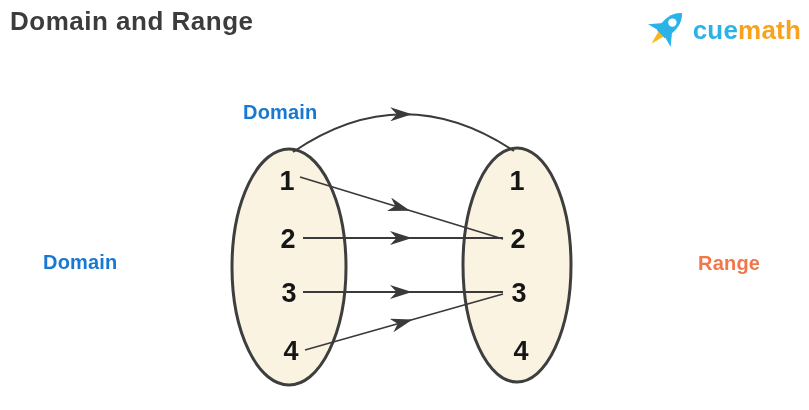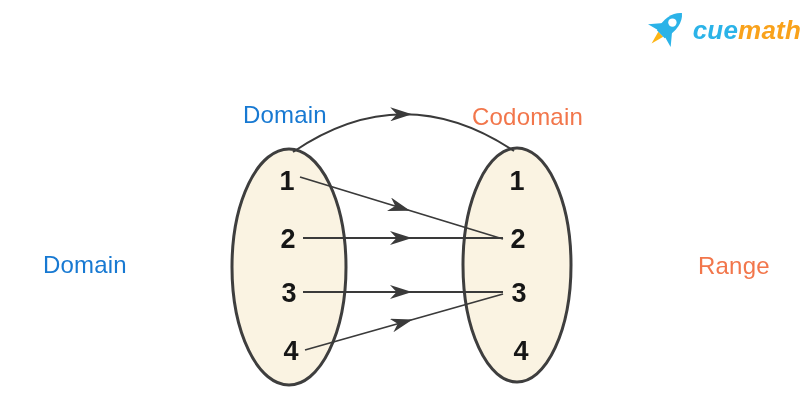--- a/index.html
+++ b/index.html
@@ -26,28 +26,27 @@
     position: absolute;
     right: 8px; top: 4px;
     display: flex;
     align-items: center;
   }
   .logo .brand {
     font-size: 26px;
     font-weight: 700;
     letter-spacing: 0.2px;
     margin-left: 4px;
-    font-style: italic;
   }
   .brand-cue { color: #2bb3e8; }
   .brand-math { color: #f9a21b; }
   .diagram-label {
     position: absolute;
-    font-size: 24px;
-    font-weight: 400;
+    font-size: 20px;
+    font-weight: 700;
     letter-spacing: 0.2px;
   }
   .lbl-blue { color: #1779d2; }
   .lbl-orange { color: #f2764b; }
   .top-domain-label { left: 243px; top: 101px; }
   .top-codomain-label { left: 472px; top: 103px; }
   .side-domain-label { left: 43px; top: 251px; }
   .side-range-label { left: 658px; top: 252px; margin-left: 40px; }
   svg.diagram {
     position: absolute;
@@ -58,20 +57,21 @@
     font-size: 27px;
     font-weight: 700;
     fill: #161616;
   }
 </style>
 </head>
 <body>
 
 <div class="stage">
 
+  <div class="page-title">Domain and Range</div>
 
   <div class="logo">
     <span>
       <svg width="48" height="48" viewBox="0 0 48 48">
         <g transform="rotate(45 24 26)">
 
           <path d="M20.5,32 L24,45 L27.5,32 Z" fill="#fdb515"></path>
 
           <path d="M18,22 L8,34 L19,31 Z" fill="#2bb3e8"></path>
           <path d="M30,22 L40,34 L29,31 Z" fill="#2bb3e8"></path>
@@ -79,21 +79,20 @@
           <path d="M24,2 C31,8 33.5,18 29.5,32 L18.5,32 C14.5,18 17,8 24,2 Z" fill="#2bb3e8"></path>
 
           <circle cx="24" cy="15.5" r="4.2" fill="#ffffff"></circle>
         </g>
       </svg>
     </span>
     <span class="brand"><span class="brand-cue">cue</span><span class="brand-math">math</span></span>
   </div>
 
   <div class="diagram-label lbl-blue top-domain-label">Domain</div>
-  <div class="diagram-label lbl-orange top-codomain-label">Codomain</div>
   <div class="diagram-label lbl-blue side-domain-label">Domain</div>
   <div class="diagram-label lbl-orange side-range-label">Range</div>
 
   <svg class="diagram" width="809" height="410" viewBox="0 0 809 410">
     <defs>
       <marker id="ah" viewBox="0 0 22 14" refX="13" refY="7" markerWidth="22" markerHeight="14" orient="auto" markerUnits="userSpaceOnUse">
         <path d="M22,7 L0,0 L6.5,7 L0,14 Z" fill="#3a3a3a"></path>
       </marker>
     </defs>
 

